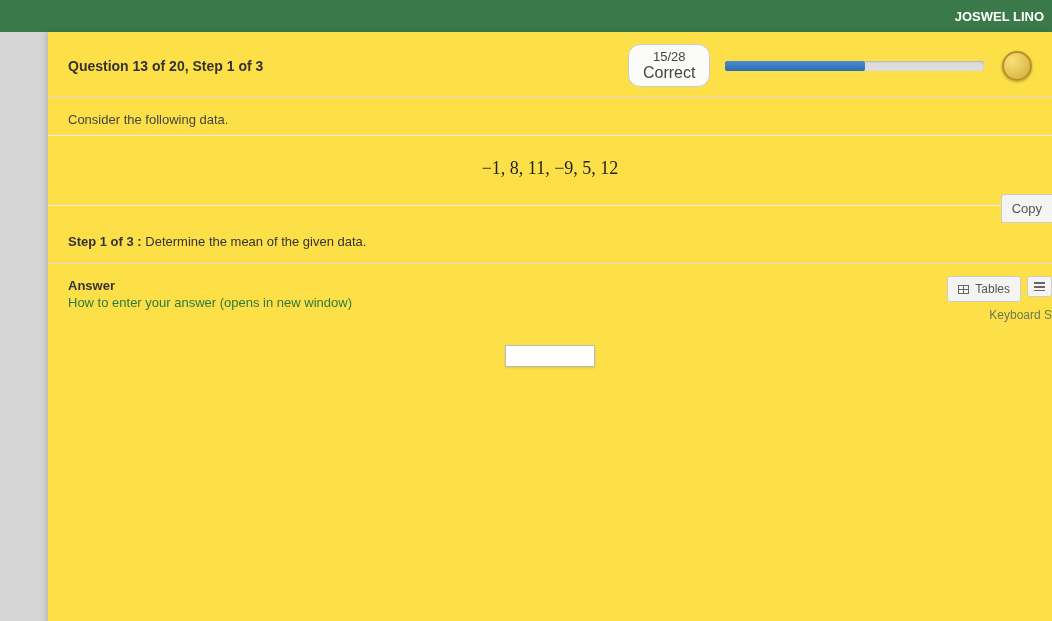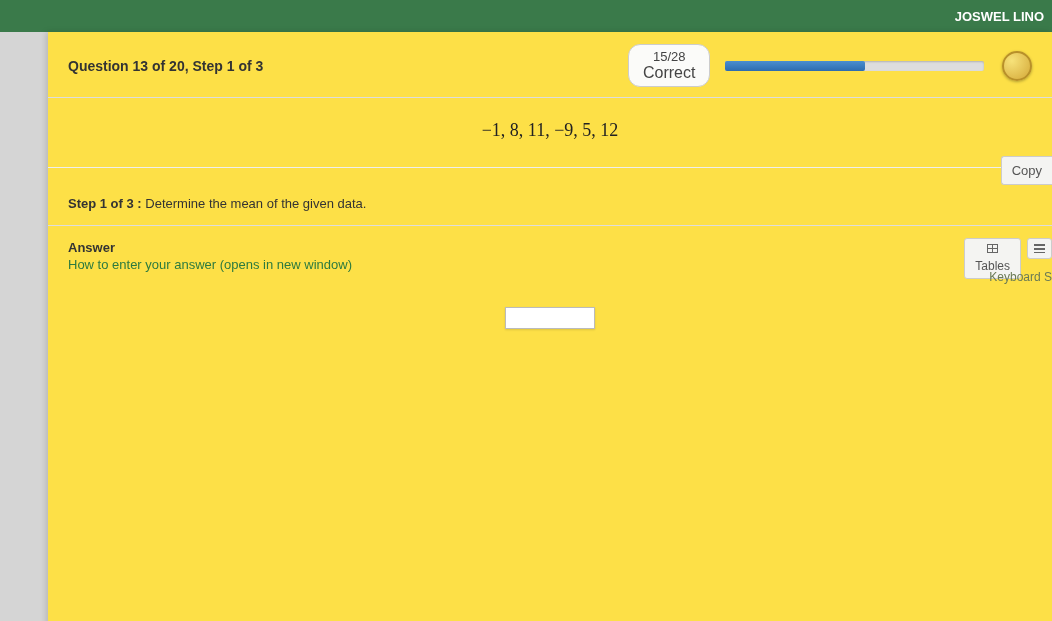--- a/index.html
+++ b/index.html
@@ -149,21 +149,20 @@
       background: #f4f4f2;
       border: 1px solid #ccc;
       border-radius: 3px;
       padding: 5px 10px;
       font-size: 12px;
       color: #555;
       cursor: pointer;
       display: flex;
       align-items: center;
       gap: 6px;
-      flex-direction: column;
     }
     .btn-small {
       padding: 5px 6px;
     }
     .keyboard-label {
       position: absolute;
       right: 0;
       top: 44px;
       font-size: 12px;
       color: #6a7a55;
@@ -220,20 +219,21 @@
     <div class="score-box">
       <span class="score-num">15/28</span>
       <span class="score-label">Correct</span>
     </div>
     <div class="progress-bar">
       <div class="progress-fill"></div>
     </div>
     <div class="coin"></div>
   </div>
 
+  <div class="prompt-row">Consider the following data.</div>
 
   <div class="data-row">
     <span>−1, 8, 11, −9, 5, 12</span>
     <button class="copy-btn">
       <span>Copy</span>
     </button>
   </div>
 
   <div class="step-row">
     <span class="step-bold">Step 1 of 3 :</span><span> Determine the mean of the given data.</span>

